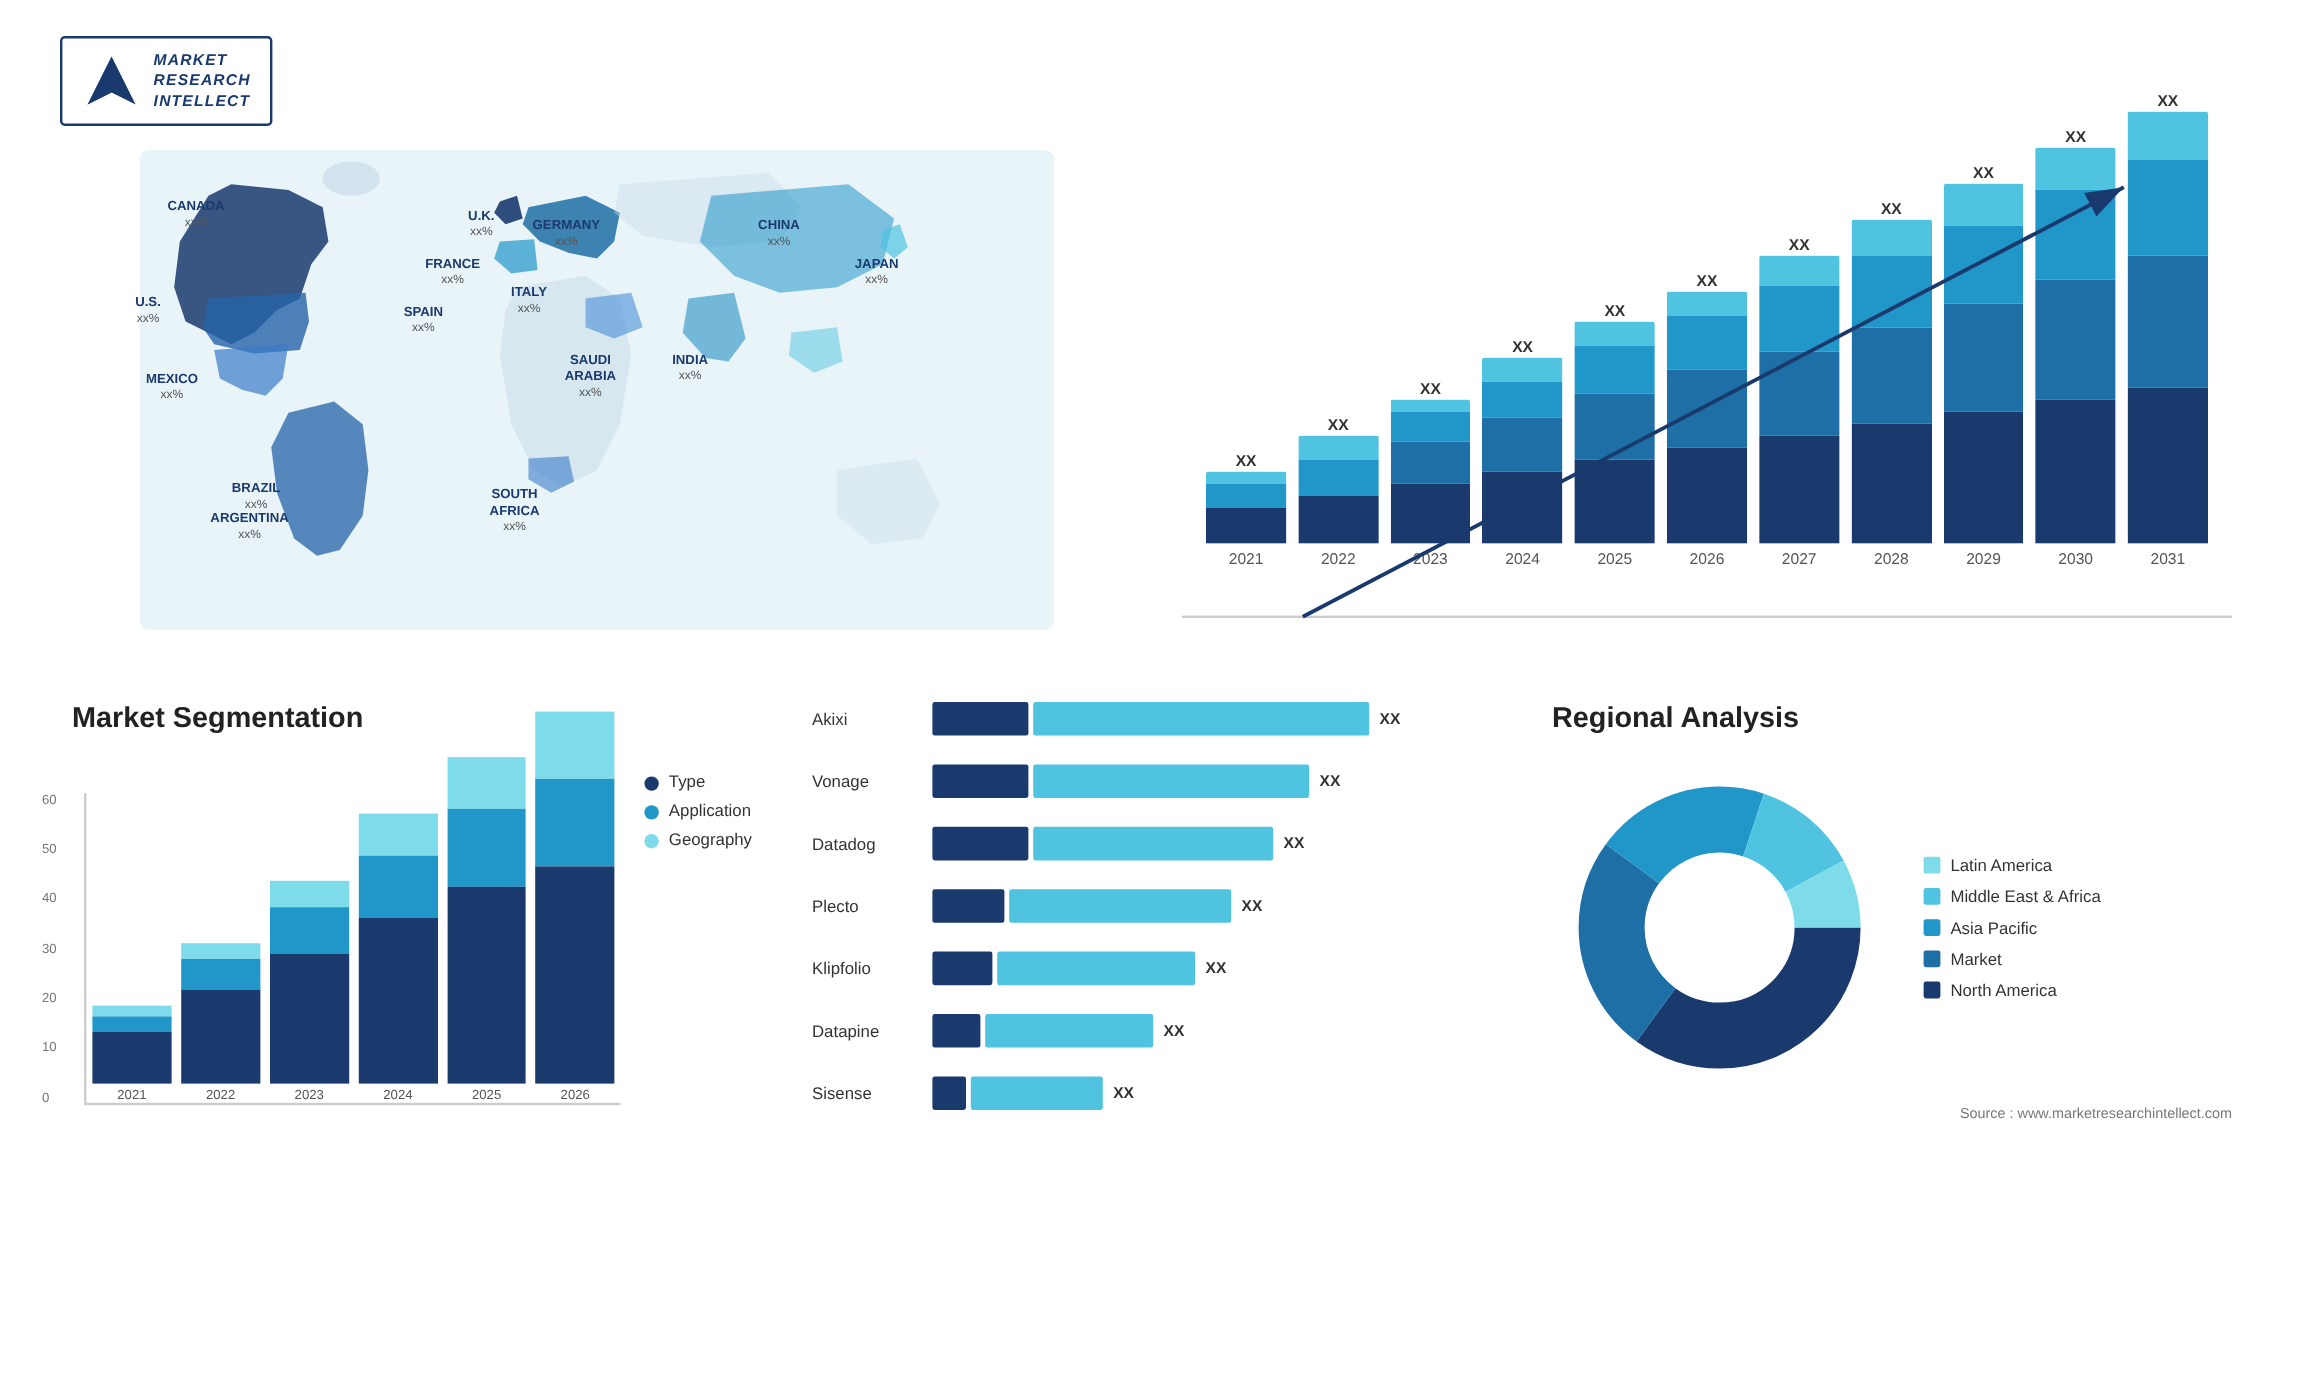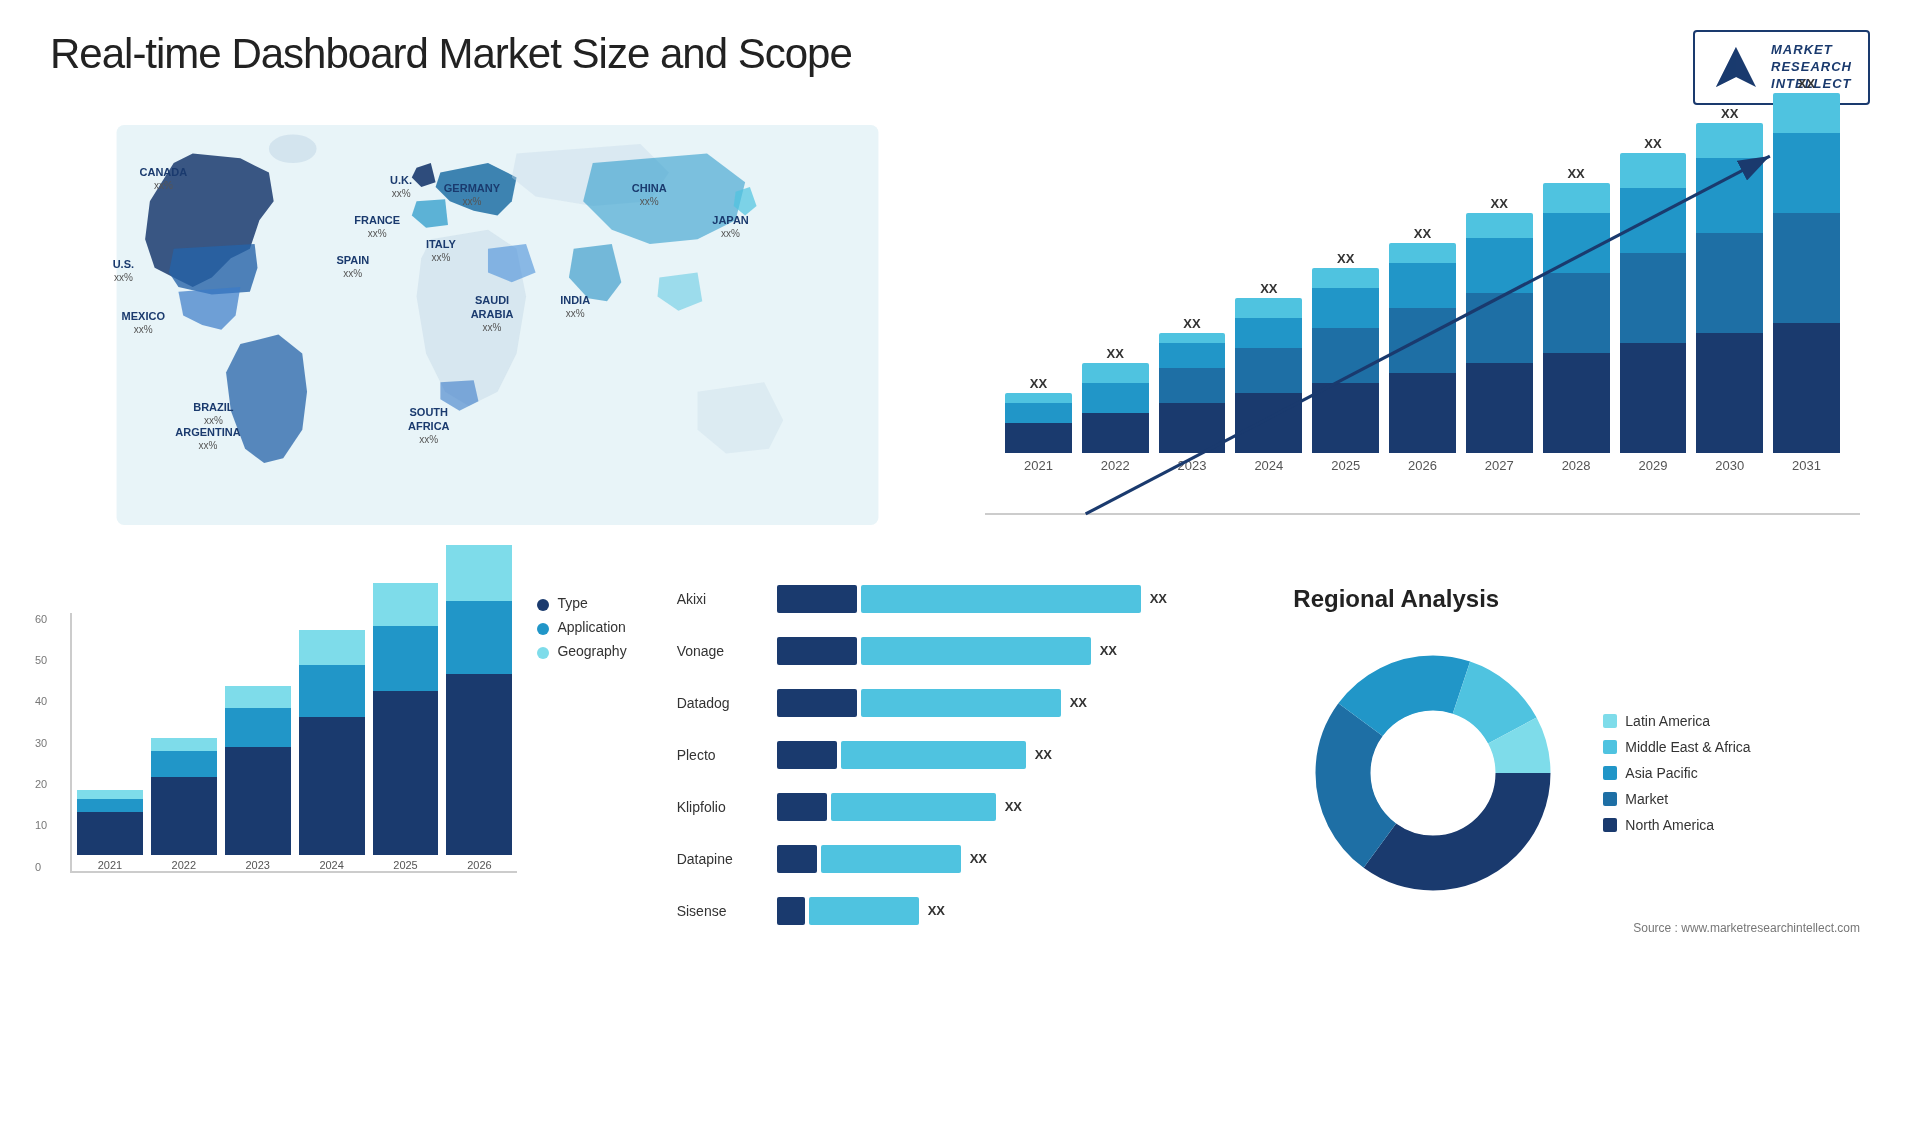--- a/index.html
+++ b/index.html
@@ -208,21 +208,20 @@
       font-size: 12px;
       color: #777;
       text-align: right;
       margin-top: 8px;
     }
   </style>
 </head>
 <body>
 
 <div class="header">
-  <h1 class="title">Real-time Dashboard Market Size and Scope</h1>
   <div class="logo">
     <svg class="logo-icon" viewBox="0 0 50 50">
       <polygon points="25,5 5,45 25,35 45,45" fill="#1a3a6e"></polygon>
       <polygon points="25,5 5,45 25,35" fill="#1a3a6e" opacity="0.7"></polygon>
     </svg>
     <div class="logo-text">MARKET<br>RESEARCH<br>INTELLECT</div>
   </div>
 </div>
 
 <div style="display:grid; grid-template-columns: 1fr 1fr; gap: 30px; margin-bottom: 30px;">
@@ -265,21 +264,21 @@
         <path d="M 650,70 L 665,65 L 672,85 L 660,95 L 648,85 Z" fill="#4fc3e0" opacity="0.7"></path>
 
         <path d="M 570,160 L 610,155 L 615,185 L 590,195 L 568,180 Z" fill="#4fc3e0" opacity="0.5"></path>
 
         <path d="M 610,280 L 680,270 L 700,310 L 685,340 L 640,345 L 610,320 Z" fill="#c5d9e8" opacity="0.35"></path>
       </svg>
 
       
       <div style="position:absolute; top:0; left:0; width:100%; height:100%;">
         <div class="map-label" style="left:10%;top:10%;">CANADA<span>xx%</span></div>
-        <div class="map-label" style="left:7%;top:30%;margin-top:12px;">U.S.<span>xx%</span></div>
+        <div class="map-label" style="left:7%;top:30%;">U.S.<span>xx%</span></div>
         <div class="map-label" style="left:8%;top:46%;">MEXICO<span>xx%</span></div>
         <div class="map-label" style="left:16%;top:62%;margin-top:27px;">BRAZIL<span>xx%</span></div>
         <div class="map-label" style="left:14%;top:75%;">ARGENTINA<span>xx%</span></div>
         <div class="map-label" style="left:38%;top:12%;">U.K.<span>xx%</span></div>
         <div class="map-label" style="left:34%;top:22%;">FRANCE<span>xx%</span></div>
         <div class="map-label" style="left:32%;top:32%;">SPAIN<span>xx%</span></div>
         <div class="map-label" style="left:44%;top:14%;">GERMANY<span>xx%</span></div>
         <div class="map-label" style="left:42%;top:28%;">ITALY<span>xx%</span></div>
         <div class="map-label" style="left:47%;top:42%;">SAUDI<br>ARABIA<span>xx%</span></div>
         <div class="map-label" style="left:40%;top:70%;">SOUTH<br>AFRICA<span>xx%</span></div>
@@ -424,20 +423,21 @@
         </div>
 
       </div>
     </div>
   </div>
 </div>
 
 <div style="display:grid; grid-template-columns: 1fr 1fr 1fr; gap: 30px;">
 
   <div class="segmentation-section">
+    <div class="section-title">Market Segmentation</div>
     <div class="seg-chart-container">
       <div style="position:relative; flex:1;margin-top:28px;">
 
         <div style="position:absolute; left:-25px; top:0; height:260px; display:flex; flex-direction:column; justify-content:space-between; font-size:11px; color:#777;">
           <span>60</span>
           <span>50</span>
           <span>40</span>
           <span>30</span>
           <span>20</span>
           <span>10</span>

